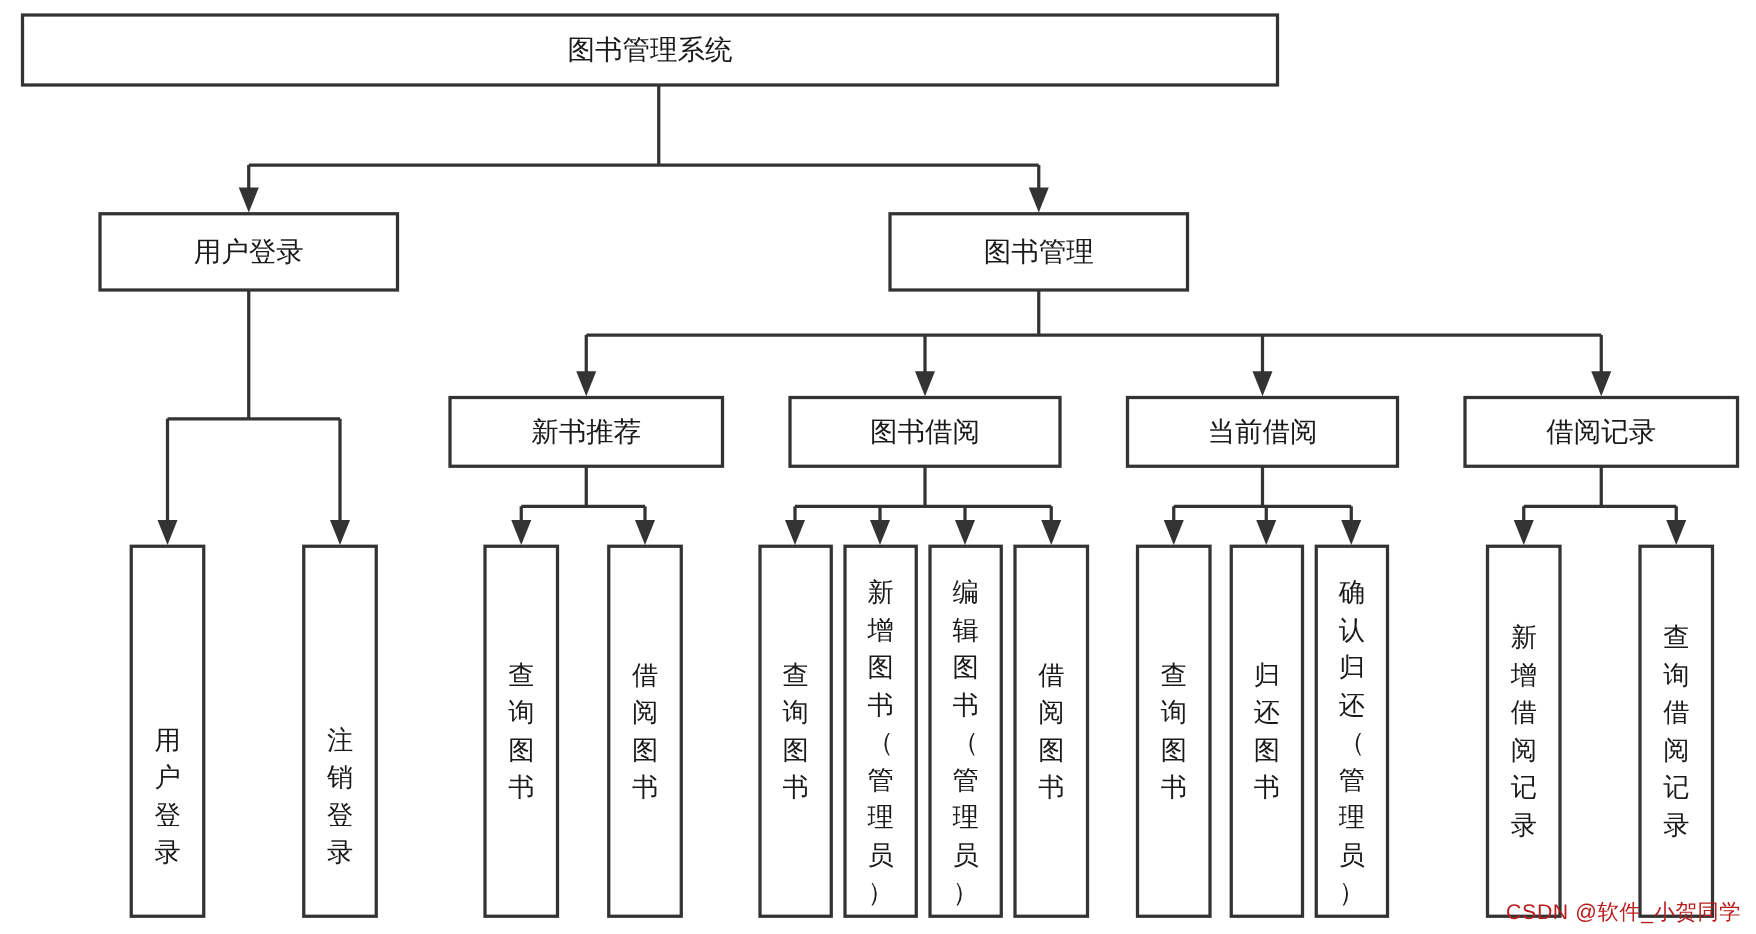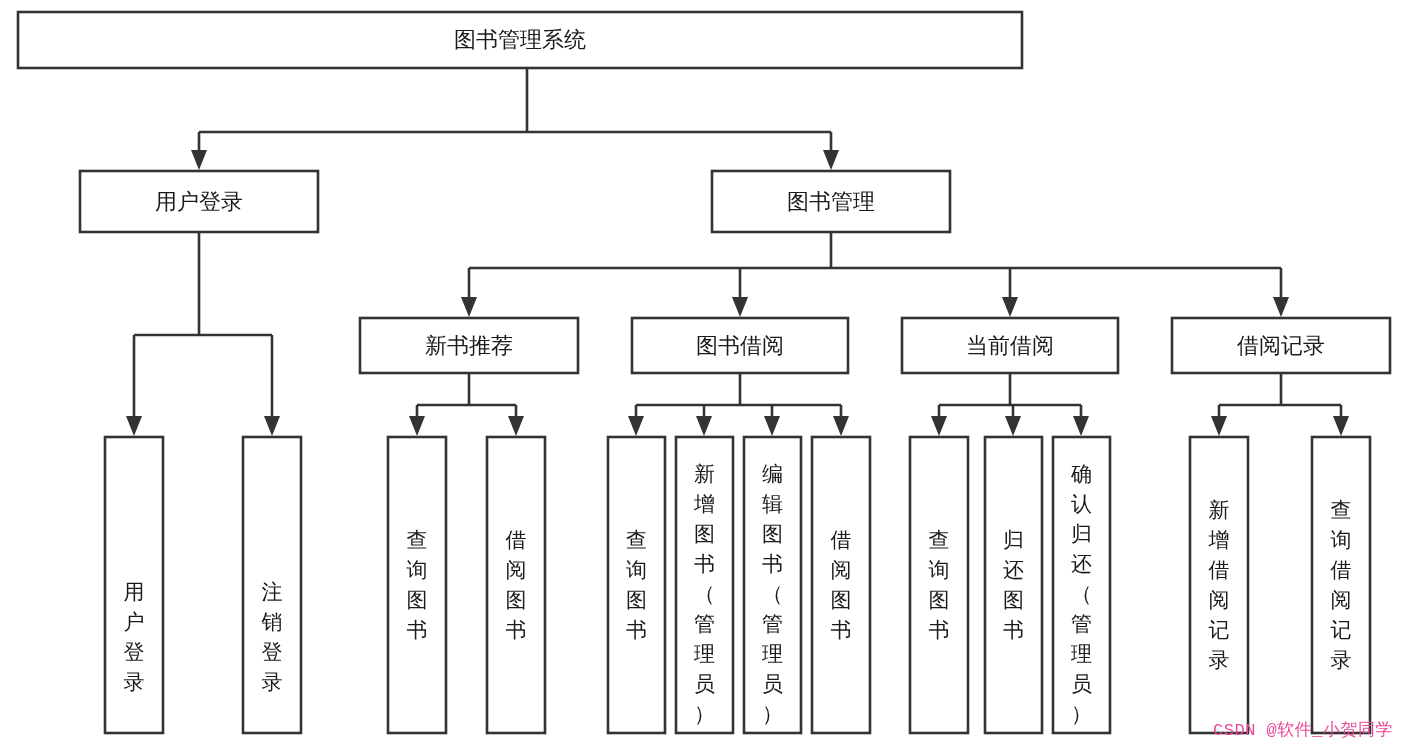--- a/index.html
+++ b/index.html
@@ -46,23 +46,23 @@
   .node-label-v {
     fill: #1a1a1a;
     font-family: "DejaVu Sans", "Liberation Sans", sans-serif;
     font-size: 21px;
     text-anchor: middle;
   }
   .watermark {
     position: absolute;
     right: 12px;
     bottom: 6px;
-    color: #ec4899;
+    color: #b91c1c;
     font-size: 17px;
-    font-family: Liberation Mono, monospace;
+    font-family: Liberation Sans, sans-serif;
     white-space: nowrap;
     letter-spacing: 0.5px;
     pointer-events: none;
   }
 </style>
 </head>
 <body>
 
 <svg id="diagram" viewBox="0 0 1405 747">
   <g id="edges-layer">

